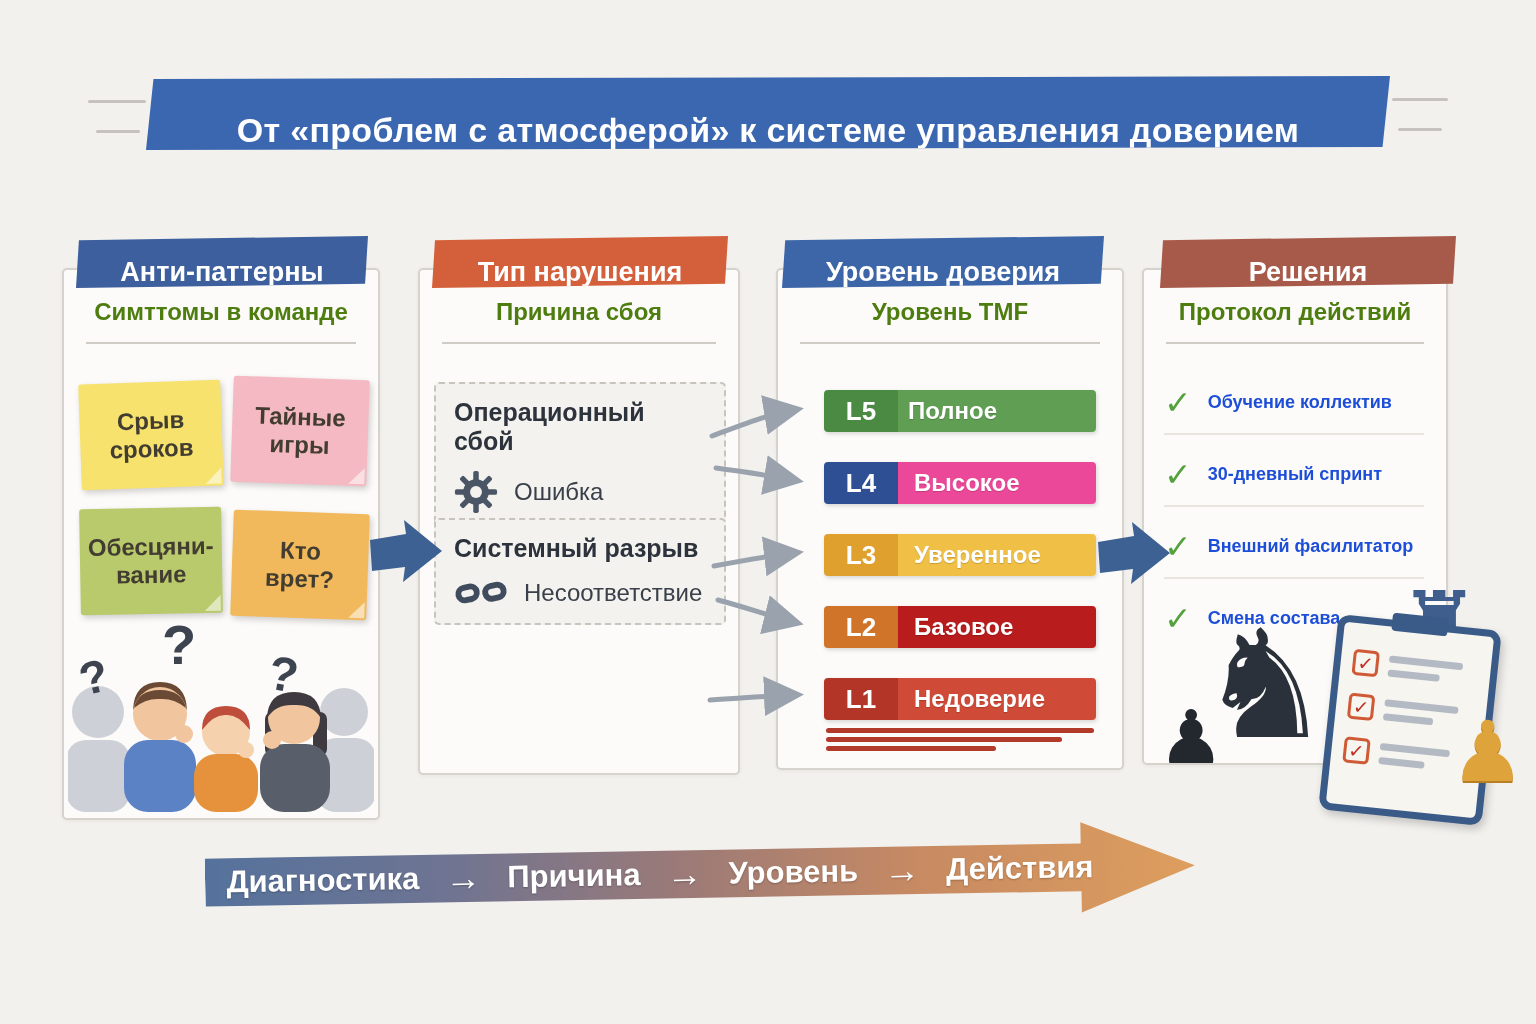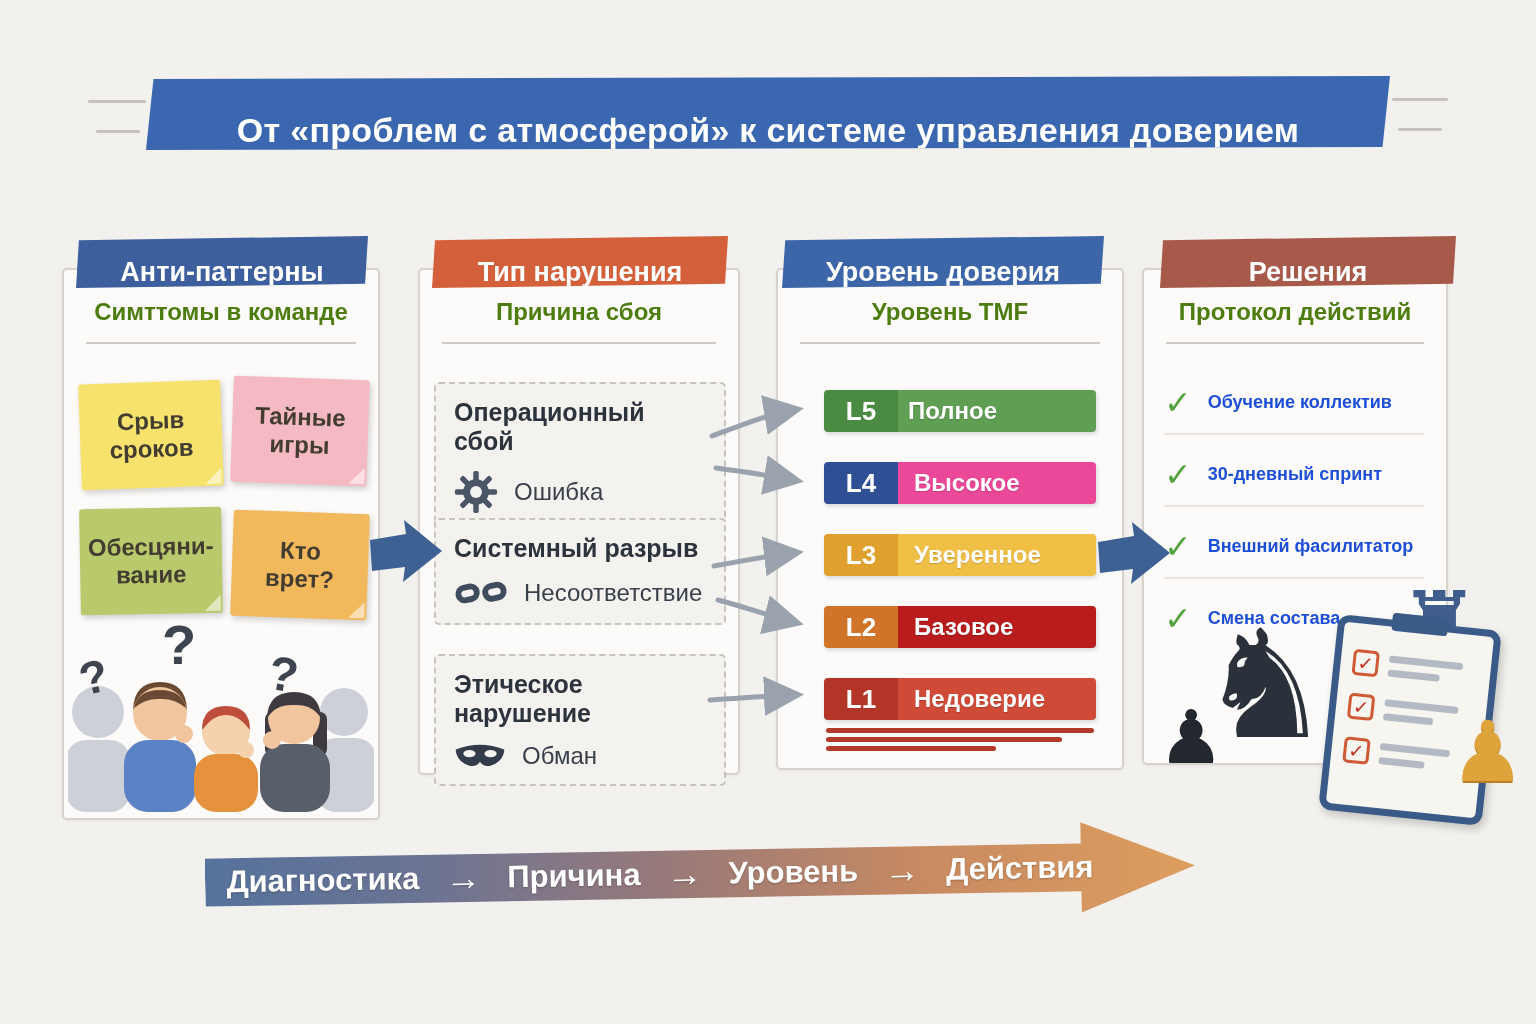--- a/index.html
+++ b/index.html
@@ -146,31 +146,20 @@
         <svg viewBox="0 0 64 36" width="54" height="32">
           <g fill="none" stroke="#3f4c5e" stroke-width="7">
             <rect x="5" y="11" width="22" height="15" rx="7.5" transform="rotate(-12 16 18)"></rect>
             <rect x="37" y="9" width="22" height="15" rx="7.5" transform="rotate(-12 48 17)"></rect>
           </g>
         </svg>
         <span class="vlabel">Несоответствие</span>
       </div>
     </div>
 
-    <div class="vblock" style="top:384px">
-      <div class="vtitle">Этическое нарушение</div>
-      <div class="vrow">
-        <svg viewBox="0 0 64 30" width="52" height="26">
-          <path d="M2 7 Q32 -5 62 7 Q61 22 45 27 Q36 29 32 22 Q28 29 19 27 Q3 22 2 7 Z" fill="#333c49"></path>
-          <ellipse cx="19" cy="12" rx="7.5" ry="4.5" fill="#f3f2ee"></ellipse>
-          <ellipse cx="45" cy="12" rx="7.5" ry="4.5" fill="#f3f2ee"></ellipse>
-        </svg>
-        <span class="vlabel">Обман</span>
-      </div>
-    </div>
   </section>
   <div class="col-header" style="left: 432px; top: 236px; width: 296px; background-color: rgb(212, 96, 59);">
     <span>Тип нарушения</span>
   </div>
 
   <section class="panel" style="left:776px;top:268px;width:348px;height:502px">
     <div class="subtitle">Уровень TMF</div>
     <div class="subtitle-line"></div>
 
     <div class="level" style="top:120px">

